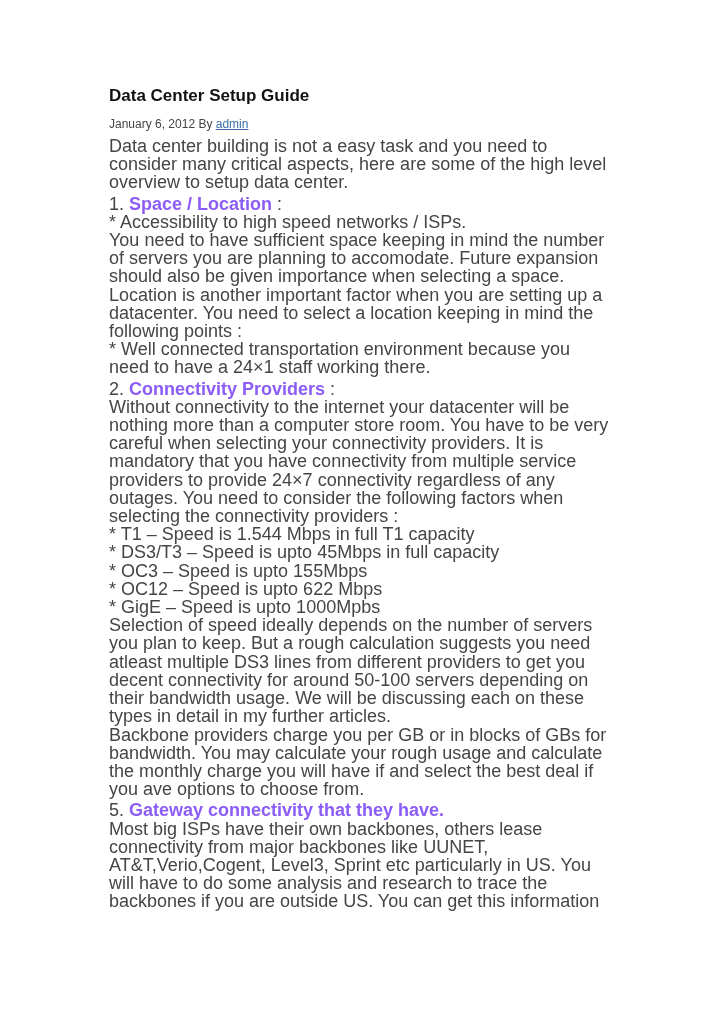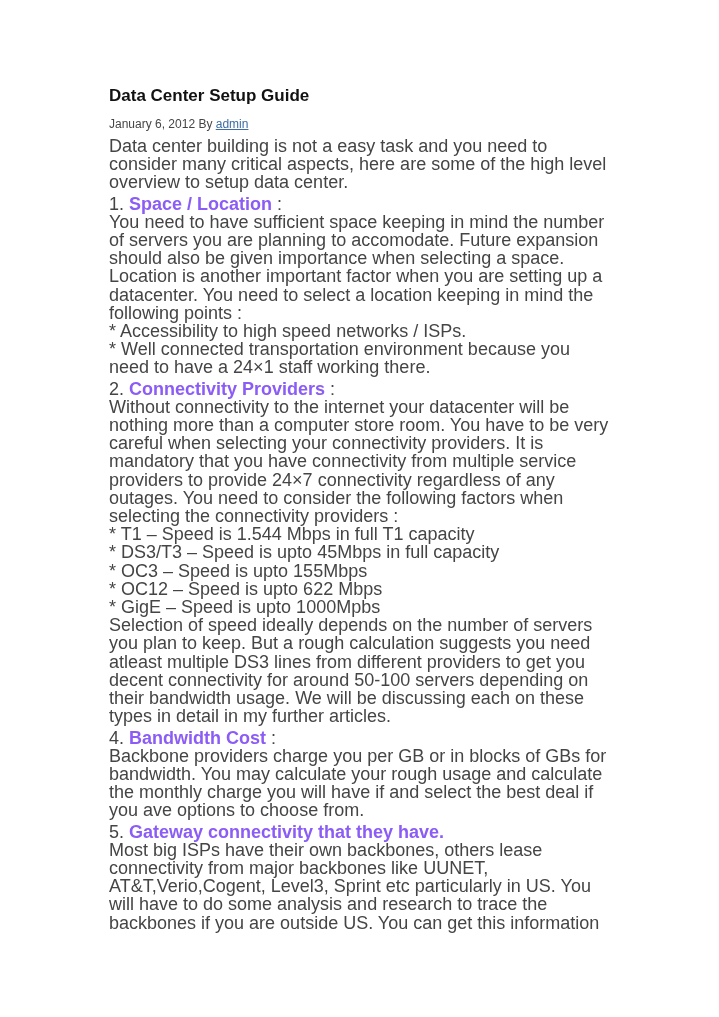--- a/index.html
+++ b/index.html
@@ -52,34 +52,33 @@
 <div class="page">
   <article class="content">
 
     <h1 class="title">Data Center Setup Guide</h1>
 
     <p class="meta"><span>January 6, 2012 By</span> <a href="#">admin</a></p>
 
     <p class="body">Data center building is not a easy task and you need to consider many critical aspects, here are some of the high level overview to setup data center.</p>
 
     <p class="body heading"><span>1. </span><strong>Space / Location</strong><span> :</span></p>
+    <p class="body">* Accessibility to high speed networks / ISPs.</p>
     <p class="body">You need to have sufficient space keeping in mind the number of servers you are planning to accomodate. Future expansion should also be given importance when selecting a space. Location is another important factor when you are setting up a datacenter. You need to select a location keeping in mind the following points :</p>
-    <p class="body">* Accessibility to high speed networks / ISPs.</p>
     <p class="body">* Well connected transportation environment because you need to have a 24×1 staff working there.</p>
 
     <p class="body heading"><span>2. </span><strong>Connectivity Providers</strong><span> :</span></p>
     <p class="body">Without connectivity to the internet your datacenter will be nothing more than a computer store room. You have to be very careful when selecting your connectivity providers. It is mandatory that you have connectivity from multiple service providers to provide 24×7 connectivity regardless of any outages. You need to consider the following factors when selecting the connectivity providers :</p>
 
     <p class="body">* T1 – Speed is 1.544 Mbps in full T1 capacity</p>
     <p class="body">* DS3/T3 – Speed is upto 45Mbps in full capacity</p>
     <p class="body">* OC3 – Speed is upto 155Mbps</p>
     <p class="body">* OC12 – Speed is upto 622 Mbps</p>
     <p class="body">* GigE – Speed is upto 1000Mpbs</p>
     <p class="body">Selection of speed ideally depends on the number of servers you plan to keep. But a rough calculation suggests you need atleast multiple DS3 lines from different providers to get you decent connectivity for around 50-100 servers depending on their bandwidth usage. We will be discussing each on these types in detail in my further articles.</p>
 
-    <p class="body heading"><span>4. </span><strong>Bandwidth Cost</strong><span> :</span></p>
     <p class="body">Backbone providers charge you per GB or in blocks of GBs for bandwidth. You may calculate your rough usage and calculate the monthly charge you will have if and select the best deal if you ave options to choose from.</p>
 
     <p class="body heading"><span>5. </span><strong>Gateway connectivity that they have.</strong><span></span></p>
     <p class="body">Most big ISPs have their own backbones, others lease connectivity from major backbones like UUNET, AT&amp;T,Verio,Cogent, Level3, Sprint etc particularly in US. You will have to do some analysis and research to trace the backbones if you are outside US. You can get this information</p>
 
   </article>
 </div>
 
 </body></html>

